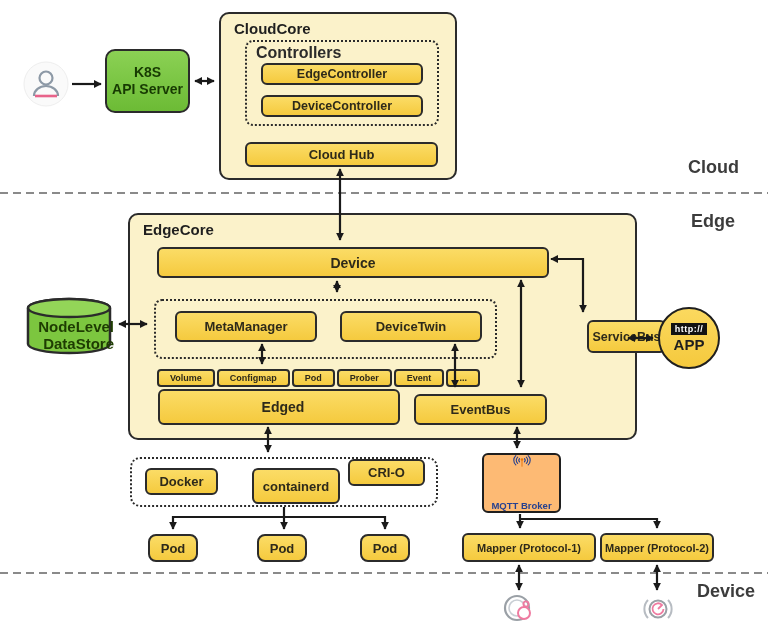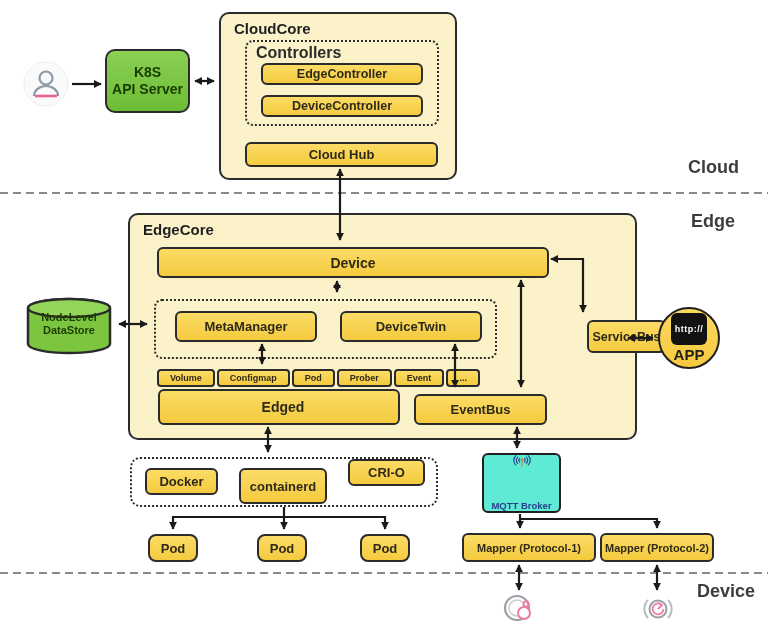--- a/index.html
+++ b/index.html
@@ -58,35 +58,35 @@
   }
 
   .app-circle {
     position:absolute; left:658px; top:307px; width:62px; height:62px;
     background:linear-gradient(#fbd95f,#f5c93d);
     border:2.5px solid #1f1f1f; border-radius:50%;
     display:flex; flex-direction:column; align-items:center; justify-content:center; gap:1px;
   }
   .http-chip {
     background:#121212; color:#ffffff; font-size:9px; font-weight:bold;
-    padding:11px 4px; border-radius:6px; letter-spacing:0.5px;
+    padding:1px 4px; border-radius:0; letter-spacing:0.5px;
   }
   .app-name { font-size:15px; font-weight:bold; color:#1f1f1f; }
 
   .mqtt-box {
     position:absolute; left:482px; top:453px; width:79px; height:60px;
-    background:#5eead4; border:2px solid #1f1f1f; border-radius:6px;
+    background:#fdba74; border:2px solid #1f1f1f; border-radius:6px;
     display:flex; flex-direction:column; align-items:center; justify-content:center;gap:35px;
   }
   .mqtt-label { font-size:9.5px; font-weight:bold; color:#27418f; margin-top:-2px; }
 
   .cylinder-wrap { position:absolute; left:24px; top:296px; width:90px; height:60px; }
   .cylinder-text {
-    position:absolute; left:0; top:15px; width:100%;
-    text-align:center; font-weight:bold; font-size:11px; color:#1e3c02; line-height:1.15;
+    position:absolute; left:0; top:22px; width:100%;
+    text-align:right; font-weight:bold; font-size:15px; color:#1e3c02; line-height:1.15;
   }
   .z2 { z-index:2; }
 </style>
 </head>
 <body>
 
 <div class="canvas">
 
   <svg class="z2" style="position:absolute;left:22px;top:60px;" width="48" height="48" viewBox="0 0 48 48">
     <circle cx="24" cy="24" r="22" fill="#fafafa" stroke="#eeeeee" stroke-width="1"></circle>
@@ -142,21 +142,21 @@
 DataStore</div>
   </div>
 
   <div class="app-circle z2">
     <span class="http-chip">http://</span>
     <span class="app-name">APP</span>
   </div>
 
   <div class="dotted-box z2" style="left:130px;top:457px;width:308px;height:50px;border-radius:10px;">
     <div class="box" style="left:13px;top:9px;width:73px;height:27px;">Docker</div>
-    <div class="box" style="left:107px;top:9px;width:88px;height:36px;">containerd</div>
+    <div class="box" style="left:120px;top:9px;width:88px;height:36px;">containerd</div>
     <div class="box" style="left:216px;top:0;width:77px;height:27px;">CRI-O</div>
   </div>
 
   <div class="box z2" style="left:148px;top:534px;width:50px;height:28px;border-radius:8px;">Pod</div>
   <div class="box z2" style="left:257px;top:534px;width:50px;height:28px;border-radius:8px;">Pod</div>
   <div class="box z2" style="left:360px;top:534px;width:50px;height:28px;border-radius:8px;">Pod</div>
 
   <div class="mqtt-box z2">
     <svg width="64" height="32" viewBox="0 0 64 32">
       <g fill="none" stroke="#27418f" stroke-width="3" stroke-linecap="round">

